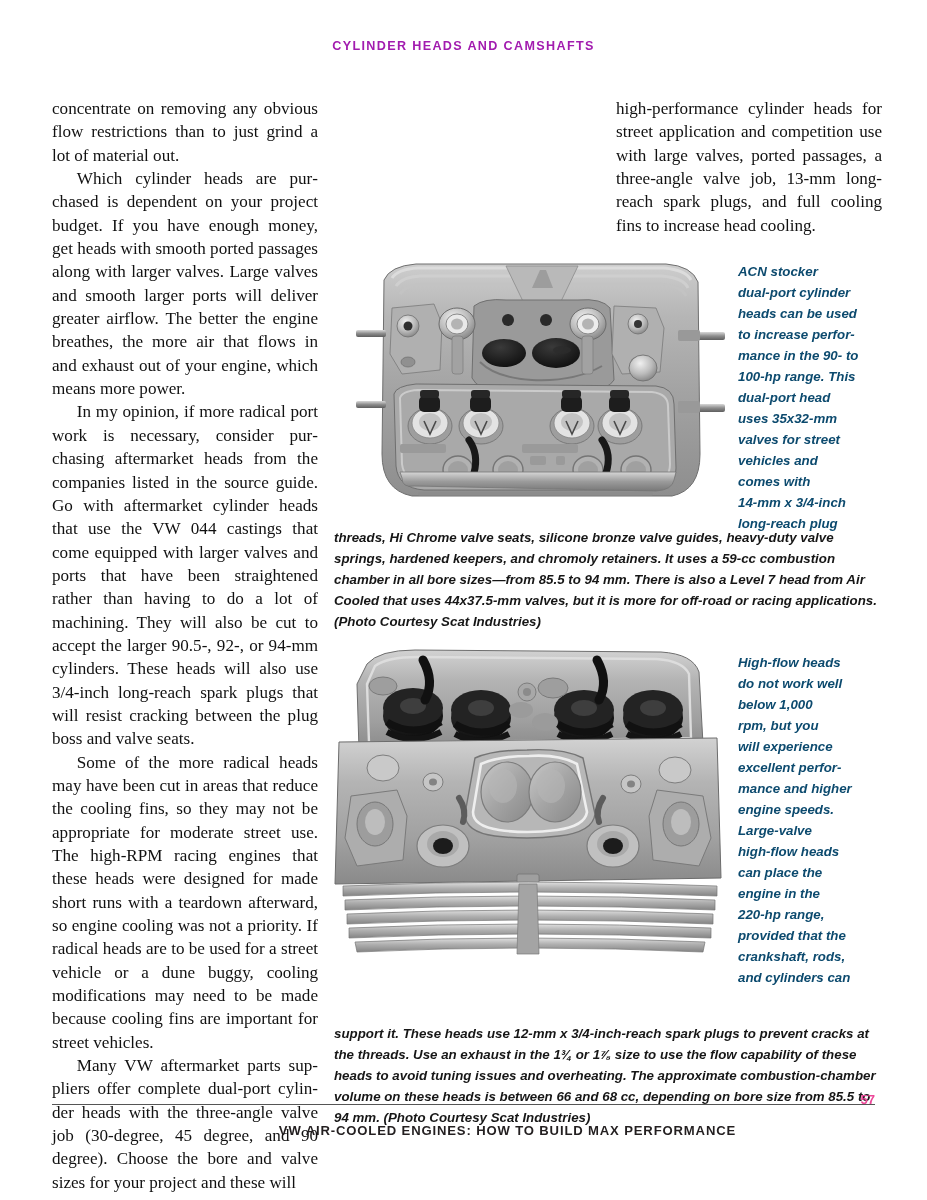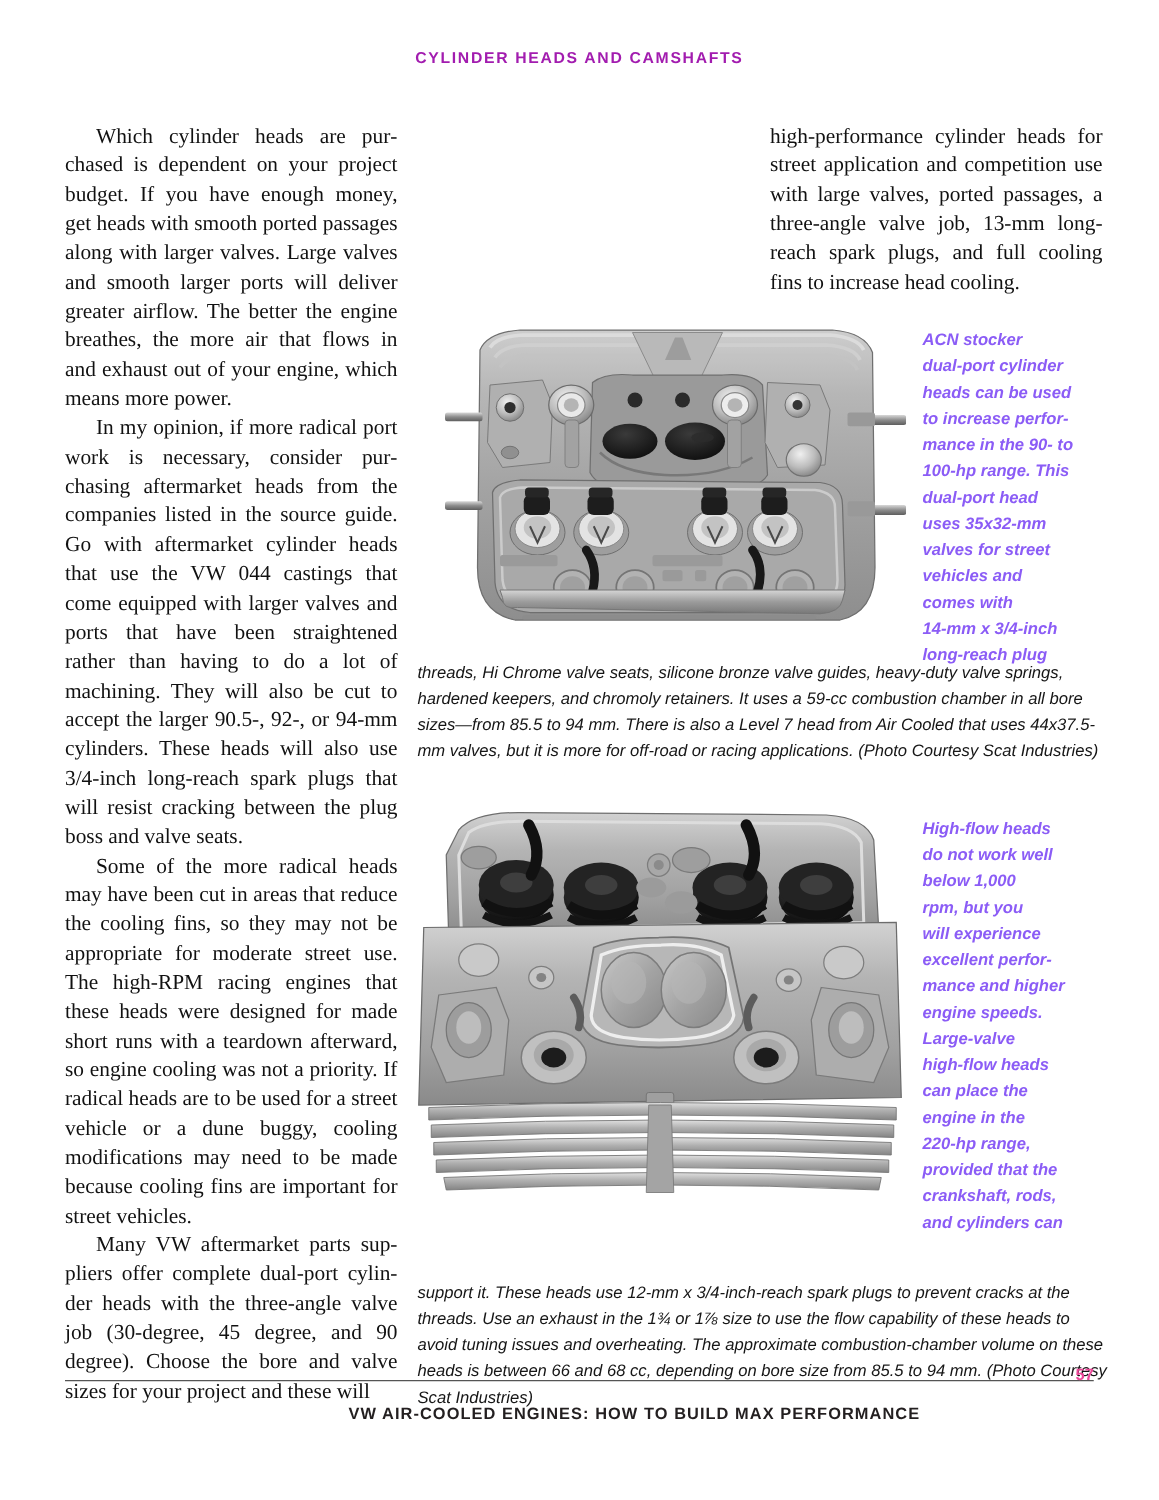--- a/index.html
+++ b/index.html
@@ -68,31 +68,31 @@
   .photo svg { display: block; width: 100%; height: 100%; }
 
   
   .caption-side {
     position: absolute;
     font-family: "Liberation Sans", sans-serif;
     font-weight: bold;
     font-style: italic;
     font-size: 13.3px;
     line-height: 21.0px;
-    color: #8b5cf6;
+    color: #0c4a6e;
     white-space: pre-line;
   }
   #caption-1-side { left: 738px; top: 261px; width: 150px; }
   #caption-2-side { left: 738px; top: 652px; width: 150px; }
 
   
   .caption-flow {
     position: absolute;
     font-family: "Liberation Sans", sans-serif;
-    font-weight: normal;
+    font-weight: bold;
     font-style: italic;
     font-size: 13.3px;
     line-height: 21.0px;
     color: #161616;
     width: 552px;
     left: 334px;
     white-space: pre-line;
   }
   #caption-1-flow { top: 527px; }
   #caption-2-flow { top: 1023px; }
@@ -130,20 +130,21 @@
   }
 </style>
 </head>
 <body>
 
 <div class="page">
 
   <div class="running-head">CYLINDER HEADS AND CAMSHAFTS</div>
 
   <div class="col" id="col-1">
+    <p>concentrate on removing any obvi­ous flow restrictions than to just grind a lot of material out.</p>
     <p class="indent">Which cylinder heads are pur­chased is dependent on your project budget. If you have enough money, get heads with smooth ported pas­sages along with larger valves. Large valves and smooth larger ports will deliver greater airflow. The better the engine breathes, the more air that flows in and exhaust out of your engine, which means more power.</p>
     <p class="indent">In my opinion, if more radical port work is necessary, consider pur­chasing aftermarket heads from the companies listed in the source guide. Go with aftermarket cylinder heads that use the VW 044 castings that come equipped with larger valves and ports that have been straight­ened rather than having to do a lot of machining. They will also be cut to accept the larger 90.5-, 92-, or 94-mm cylinders. These heads will also use 3/4-inch long-reach spark plugs that will resist cracking between the plug boss and valve seats.</p>
     <p class="indent">Some of the more radical heads may have been cut in areas that reduce the cooling fins, so they may not be appropriate for mod­erate street use. The high-RPM rac­ing engines that these heads were designed for made short runs with a teardown afterward, so engine cooling was not a priority. If radi­cal heads are to be used for a street vehicle or a dune buggy, cooling modifications may need to be made because cooling fins are important for street vehicles.</p>
     <p class="indent">Many VW aftermarket parts sup­pliers offer complete dual-port cylin­der heads with the three-angle valve job (30-degree, 45 degree, and 90 degree). Choose the bore and valve sizes for your project and these will</p>
   </div>
 
 
   <div class="col" id="col-3">
     <p>high-performance cylinder heads for street application and compe­tition use with large valves, ported passages, a three-angle valve job, 13-mm long-reach spark plugs, and full cooling fins to increase head cooling.</p>
   </div>

